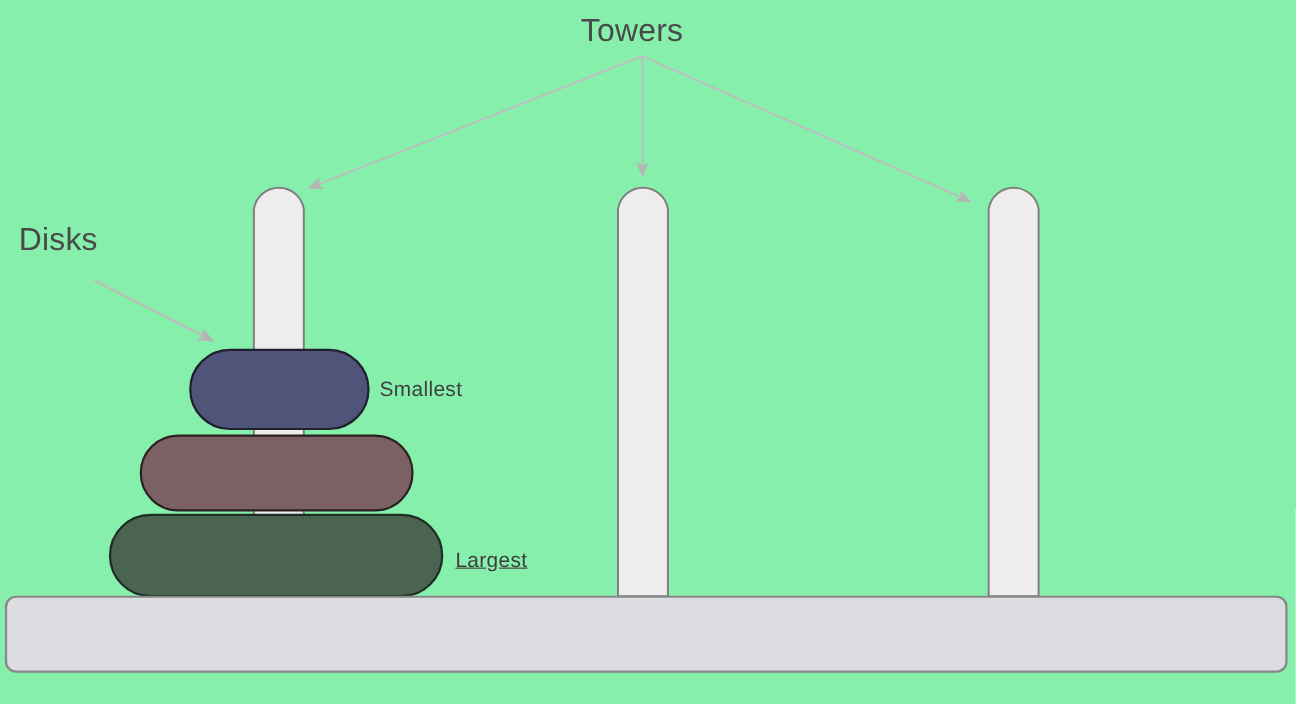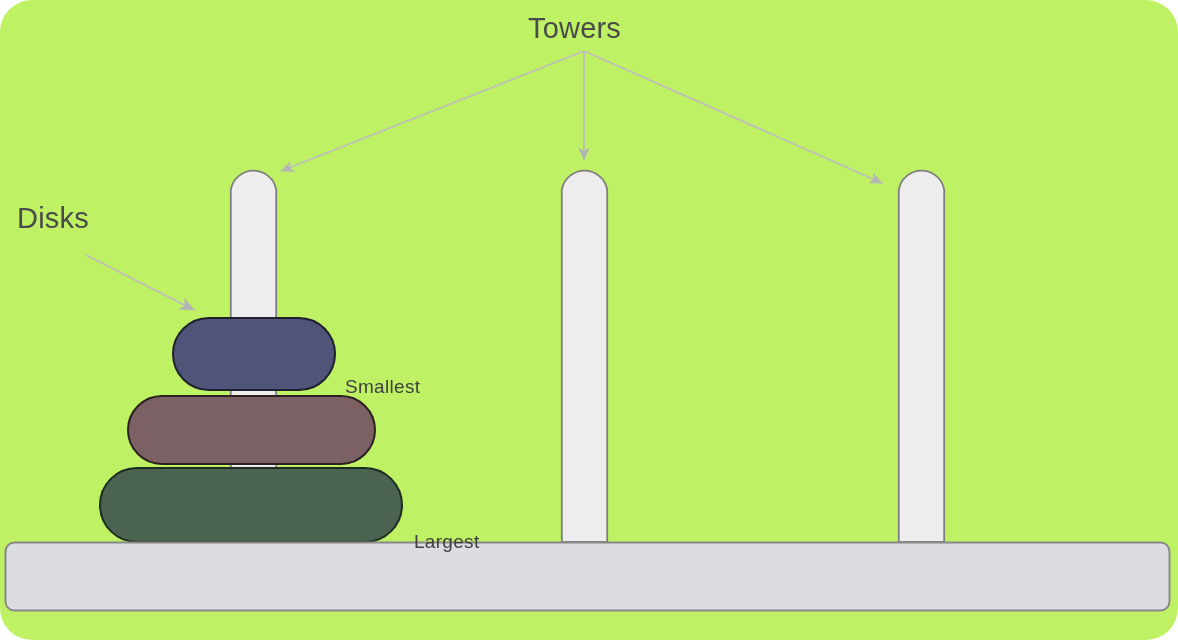--- a/index.html
+++ b/index.html
@@ -8,23 +8,22 @@
     background: #ffffff;
   }
   body {
     font-family: "Liberation Sans", "DejaVu Sans", sans-serif;
     -webkit-font-smoothing: antialiased;
   }
   #stage {
     position: relative;
     width: 1178px;
     height: 640px;
-    background: #bef264;
+    background: #86efac;
     overflow: hidden;
-    border-radius: 32px;
   }
   #stage svg.layer {
     position: absolute;
     left: 0;
     top: 0;
     width: 1178px;
     height: 640px;
   }
   .label {
     position: absolute;
@@ -33,26 +32,25 @@
     line-height: 1;
   }
   .label-big {
     font-size: 29px;
     letter-spacing: 0.2px;
   }
   .label-small {
     font-size: 19px;
     letter-spacing: 0.3px;
     color: #3f3f3f;
-    margin-top: 32px;
   }
   #label-towers { left: 528px; top: 14px; }
   #label-disks  { left: 17px;  top: 204px; }
   #label-smallest { left: 345px; top: 345px; }
-  #label-largest  { left: 414px; top: 500px; }
+  #label-largest  { left: 414px; top: 500px; text-decoration: underline; }
 </style>
 </head>
 <body>
 
 <div id="stage">
 
   <svg class="layer" viewBox="0 0 1178 640">
     <defs>
       <marker id="arrowhead" markerWidth="9" markerHeight="9" refX="7.4" refY="4.5" orient="auto" markerUnits="strokeWidth">
         <path d="M0,1.1 L8,4.5 L0,7.9 L1.9,4.5 Z" fill="#b5b5b5"></path>

